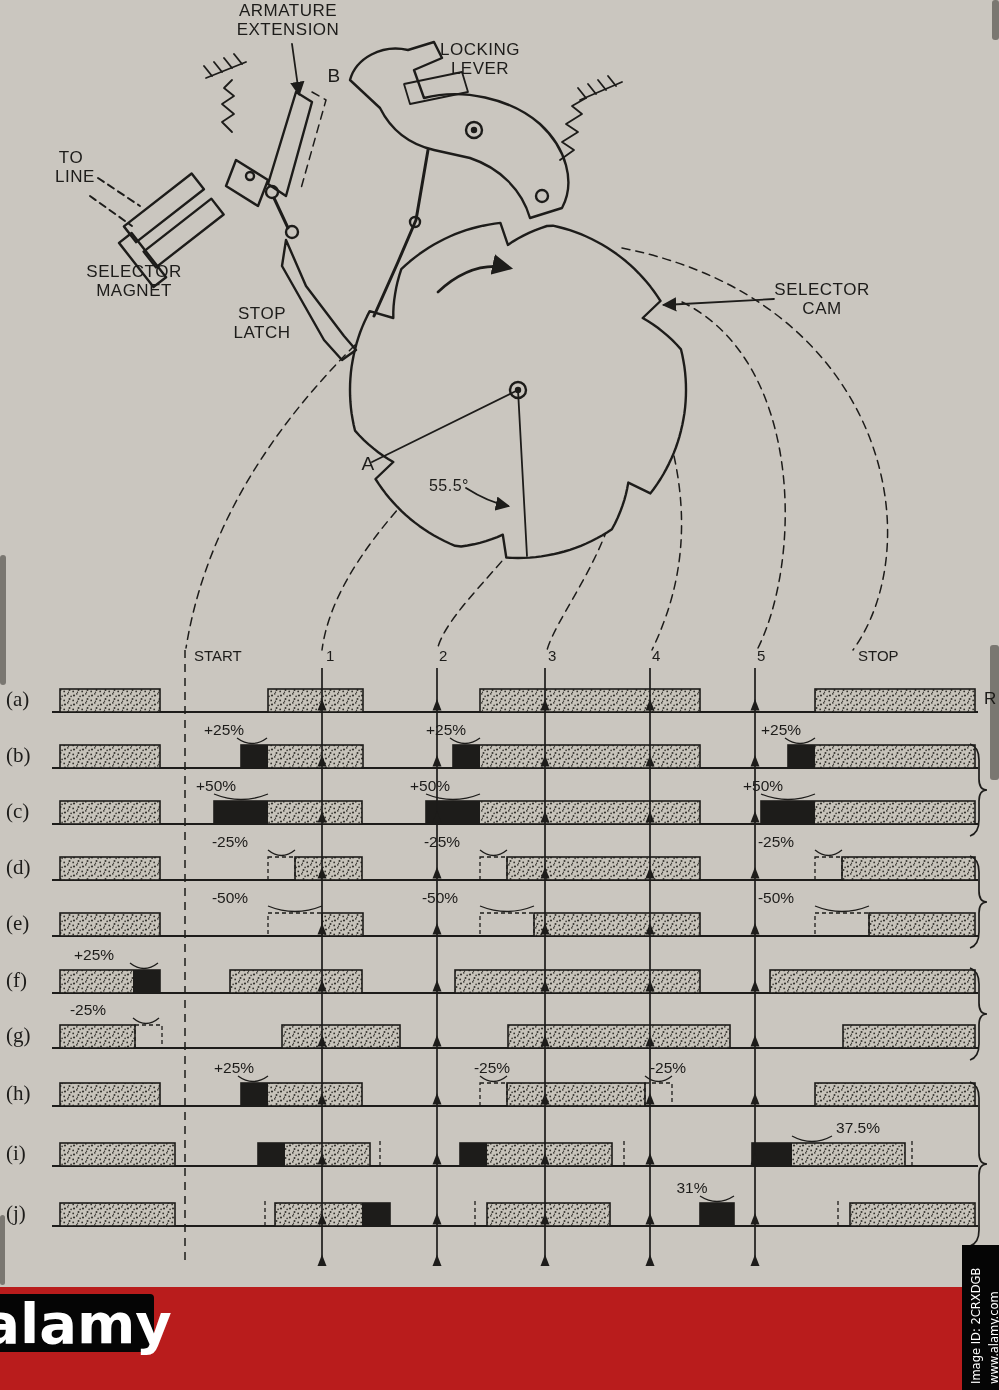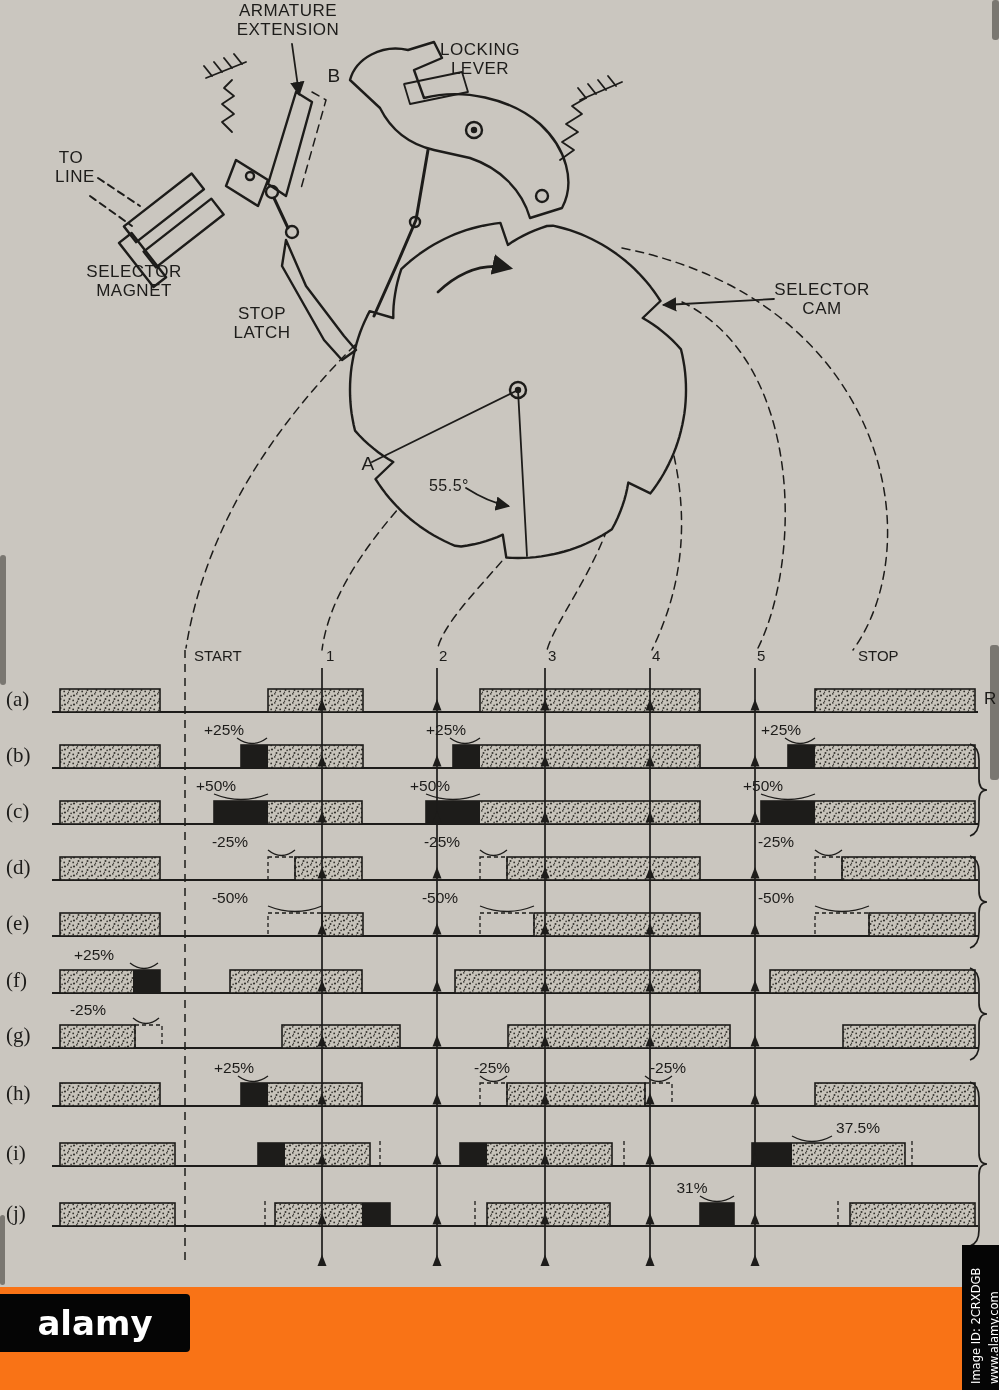--- a/index.html
+++ b/index.html
@@ -1,22 +1,22 @@
 <!DOCTYPE html>
 <html><head>
 <meta charset="utf-8">
 <style>
   html,body{margin:0;padding:0;background:#ffffff;}
-  .page{position:relative;width:999px;height:1390px;overflow:hidden;background:#f97316;
+  .page{position:relative;width:999px;height:1390px;overflow:hidden;background:#b91c1c;
         font-family:"Liberation Sans",sans-serif;}
   .page svg{position:absolute;left:0;top:0;display:block;}
   .smudge{position:absolute;background:rgba(25,22,18,.45);border-radius:3px;}
-  .wm-logo{position:absolute;left:0;top:1294px;width:190px;height:58px;background:#050505;color:#ffffff;
+  .wm-logo{position:absolute;left:0;top:1294px;width:154px;height:58px;background:#050505;color:#ffffff;
            display:flex;align-items:center;justify-content:center;font-family:"DejaVu Sans",sans-serif;
-           font-weight:700;font-size:34px;letter-spacing:0;border-radius:0 4px 4px 0;}
+           font-weight:700;font-size:56px;letter-spacing:0;border-radius:0 4px 4px 0;}
   .wm-side{position:absolute;right:0;top:1245px;width:37px;height:145px;background:#050505;overflow:hidden;}
   .wm-rot{position:absolute;left:6px;top:139px;transform:rotate(-90deg);transform-origin:0 0;
           color:#ffffff;font-family:"DejaVu Sans",sans-serif;font-size:11.5px;line-height:1.55;
           white-space:nowrap;width:135px;}
   text{fill:#1d1c1a;}
 </style>
 </head>
 <body>
 
 <div class="page">

